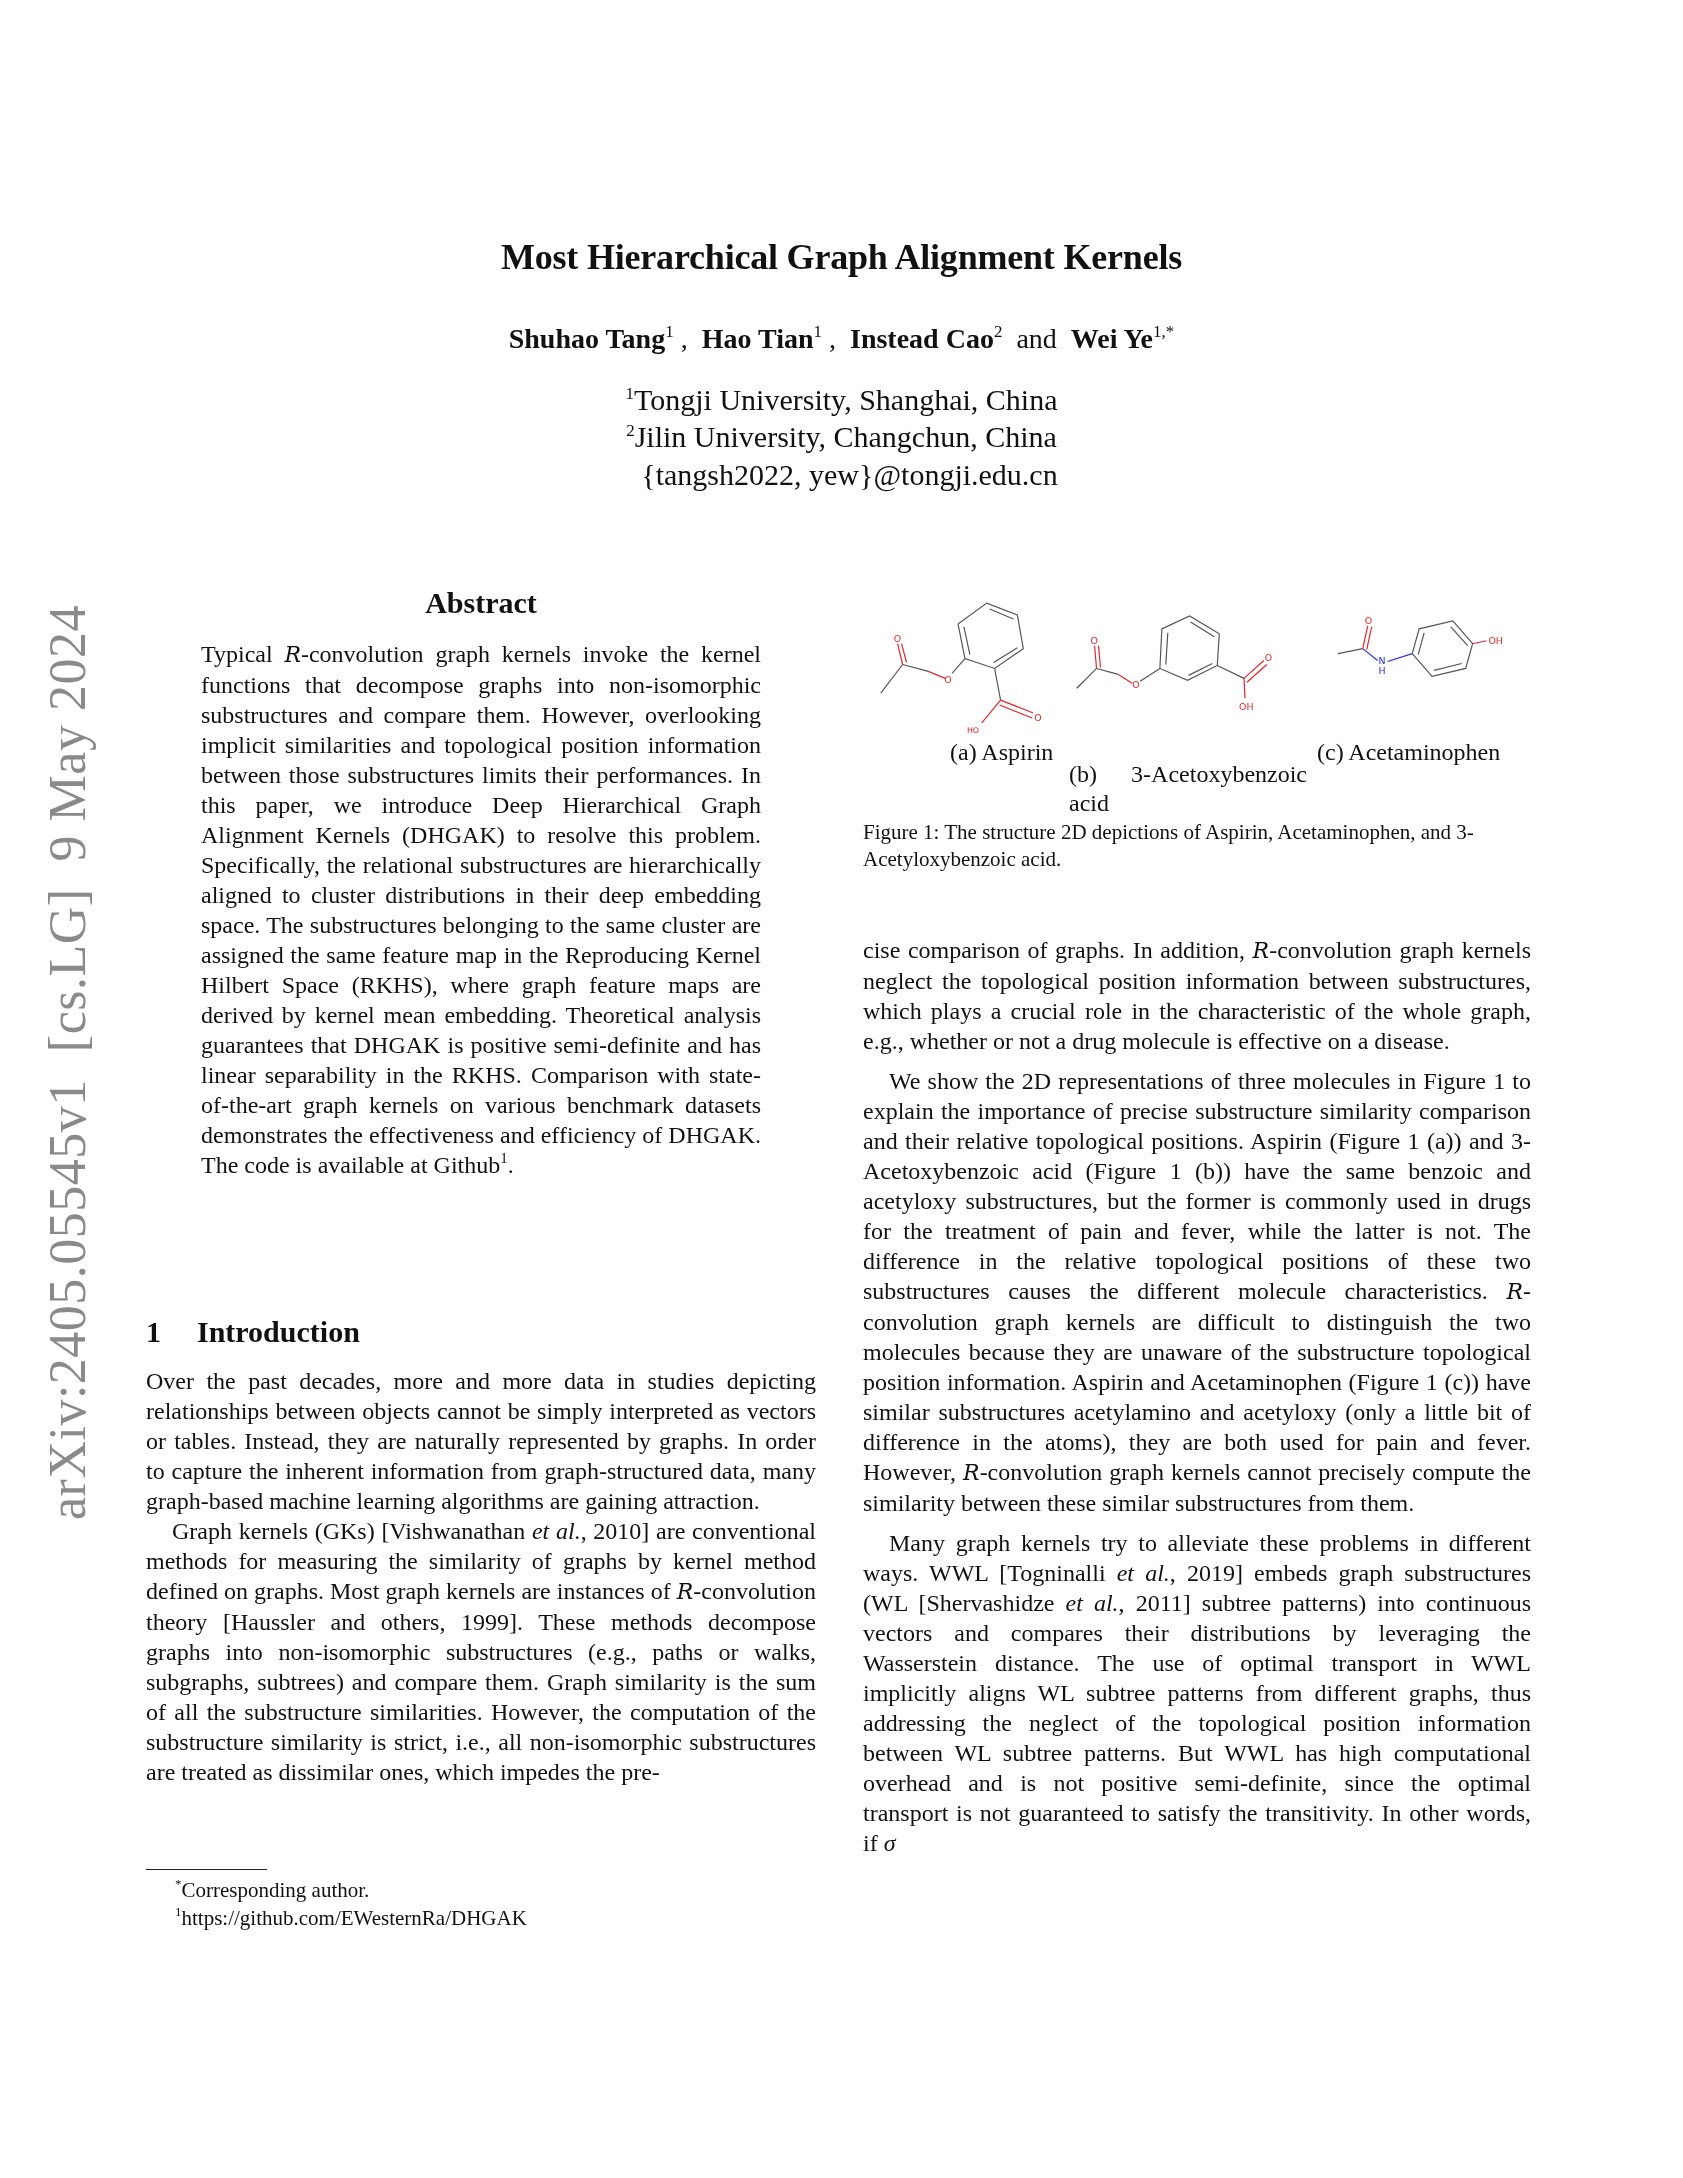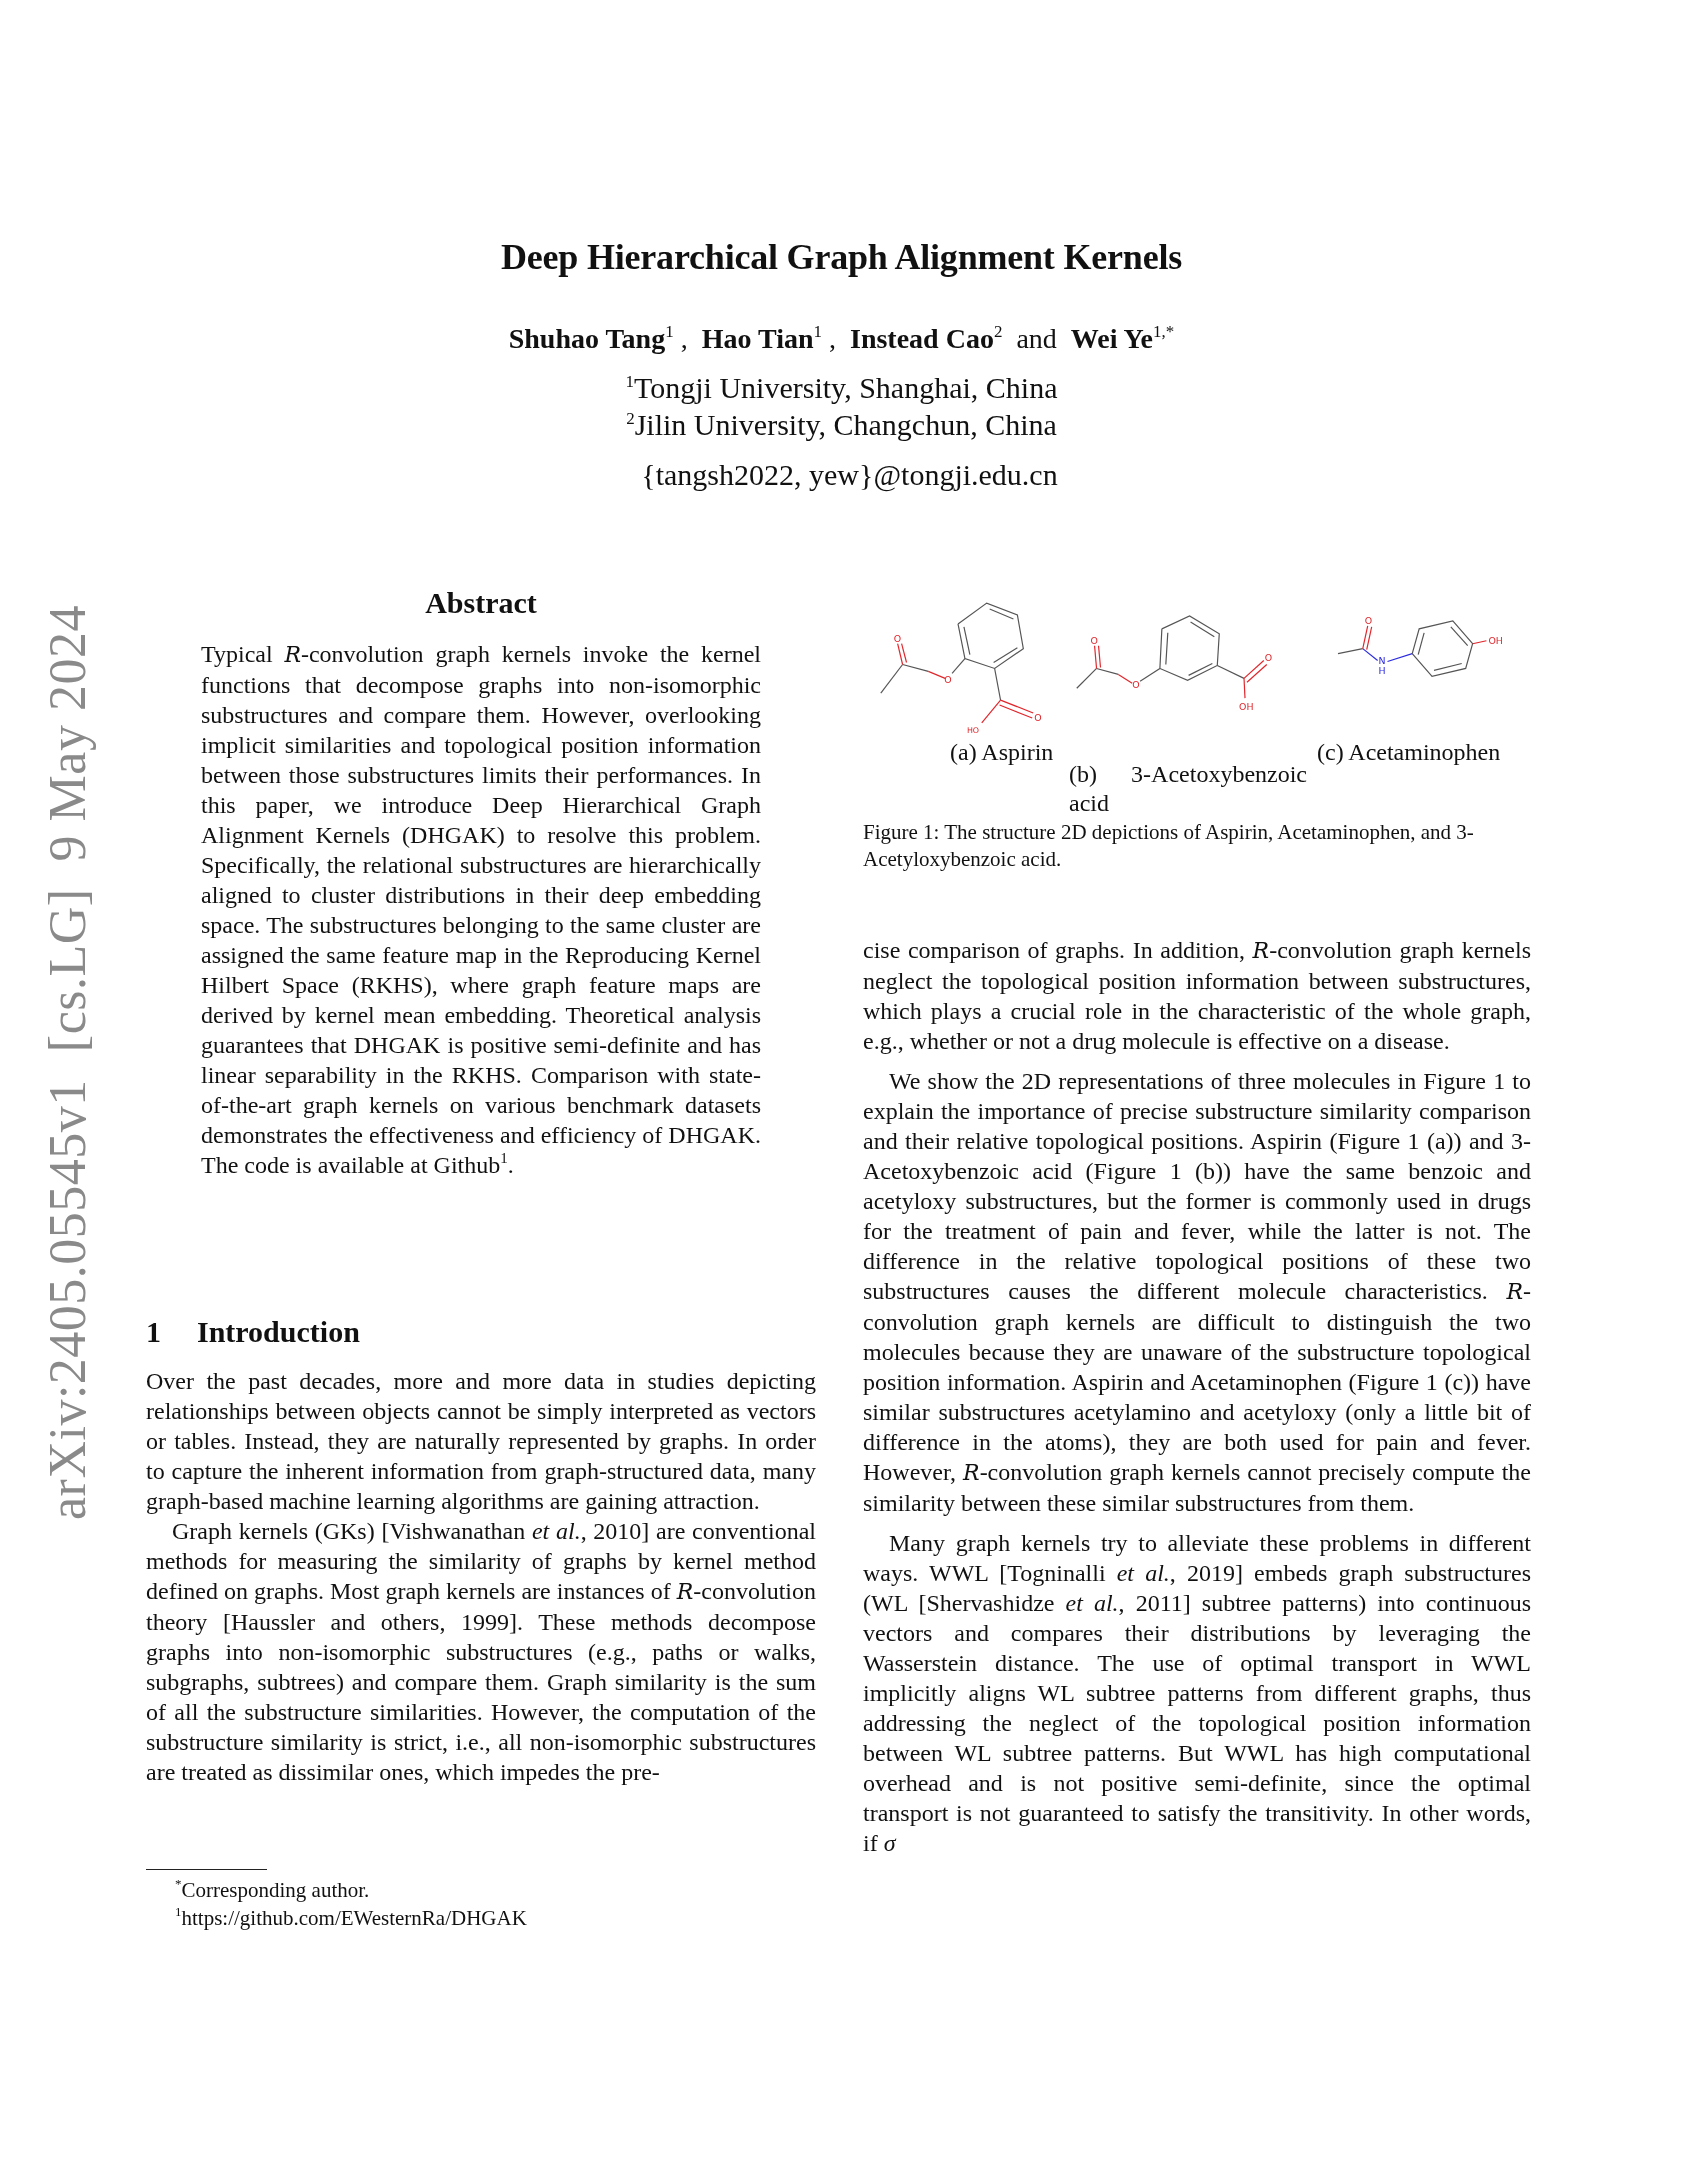--- a/index.html
+++ b/index.html
@@ -3,21 +3,21 @@
 <meta charset="utf-8">
 <style>
   html, body { margin: 0; padding: 0; background: #ffffff; }
   body { width: 1683px; height: 2178px; position: relative; overflow: hidden;
          font-family: "Liberation Serif", "DejaVu Serif", serif; color: #111; }
   .abs { position: absolute; }
   .title { left: 0; width: 1683px; top: 236px; text-align: center; font-size: 36px; font-weight: bold; letter-spacing: -0.2px; }
   .authors { left: 0; width: 1683px; top: 323px; text-align: center; font-size: 28px; }
   .authors b { font-weight: bold; }
   .authors sup, .aff sup { font-size: 17px; vertical-align: 11px; line-height: 0; font-weight: normal; }
-  .aff { left: 0; width: 1683px; text-align: center; font-size: 30px; line-height: 37px; }
+  .aff { left: 0; width: 1683px; text-align: center; font-size: 30px; line-height: 37px; margin-top: 12px; }
   .aff1 { top: 369px; }
   .aff2 { top: 406px; }
   .email { left: 0; width: 1683px; text-align: center; font-size: 30px; line-height: 37px; top: 456px; padding-left: 8px; }
   .sidebar-stamp { left: 38px; top: 1520px; transform-origin: 0 0; transform: rotate(-90deg);
                    font-family: "Liberation Serif", "DejaVu Serif", serif; font-size: 52px; color: #8a8a8a;
                    white-space: pre; letter-spacing: 0.5px; }
   .col { font-size: 24px; line-height: 30px; text-align: justify; }
   .col p { margin: 0; }
   .col p.indent { text-indent: 26px; }
   .abs-head { left: 146px; width: 670px; top: 586px; text-align: center; font-size: 30px; font-weight: bold; }
@@ -41,21 +41,21 @@
   .cap-a { left: 919px; top: 738px; margin-left: 31px; }
   .cap-b { left: 1069px; top: 716px; width: 238px; text-align: justify; text-align-last: left; margin-top: 44px; }
   .cap-c { left: 1317px; top: 738px; }
   .figcap { left: 863px; top: 819px; width: 673px; font-size: 21px; line-height: 27px; }
 </style>
 </head>
 <body>
 
 <div class="abs sidebar-stamp">arXiv:2405.05545v1  [cs.LG]  9 May 2024</div>
 
-<div class="abs title">Deep Hierarchical Graph Alignment Kernels</div>
+<div class="abs title">Most Hierarchical Graph Alignment Kernels</div>
 
 <div class="abs authors">
   <b>Shuhao Tang</b><sup>1</sup>
   <span>,</span>&nbsp;
   <b>Hao Tian</b><sup>1</sup>
   <span>,</span>&nbsp;
   <b>Instead Cao</b><sup>2</sup>
   &nbsp;<span>and</span>&nbsp;
   <b>Wei Ye</b><sup>1,*</sup>
 </div>

